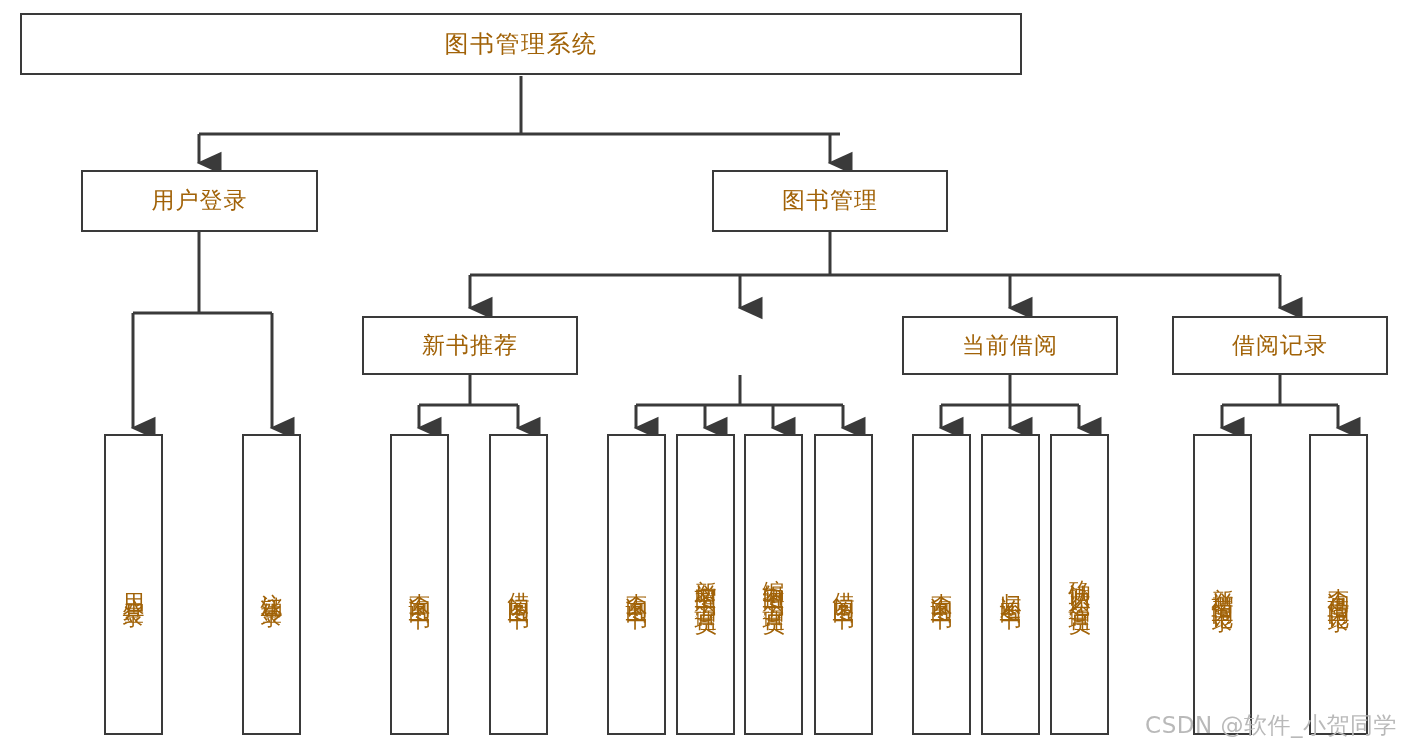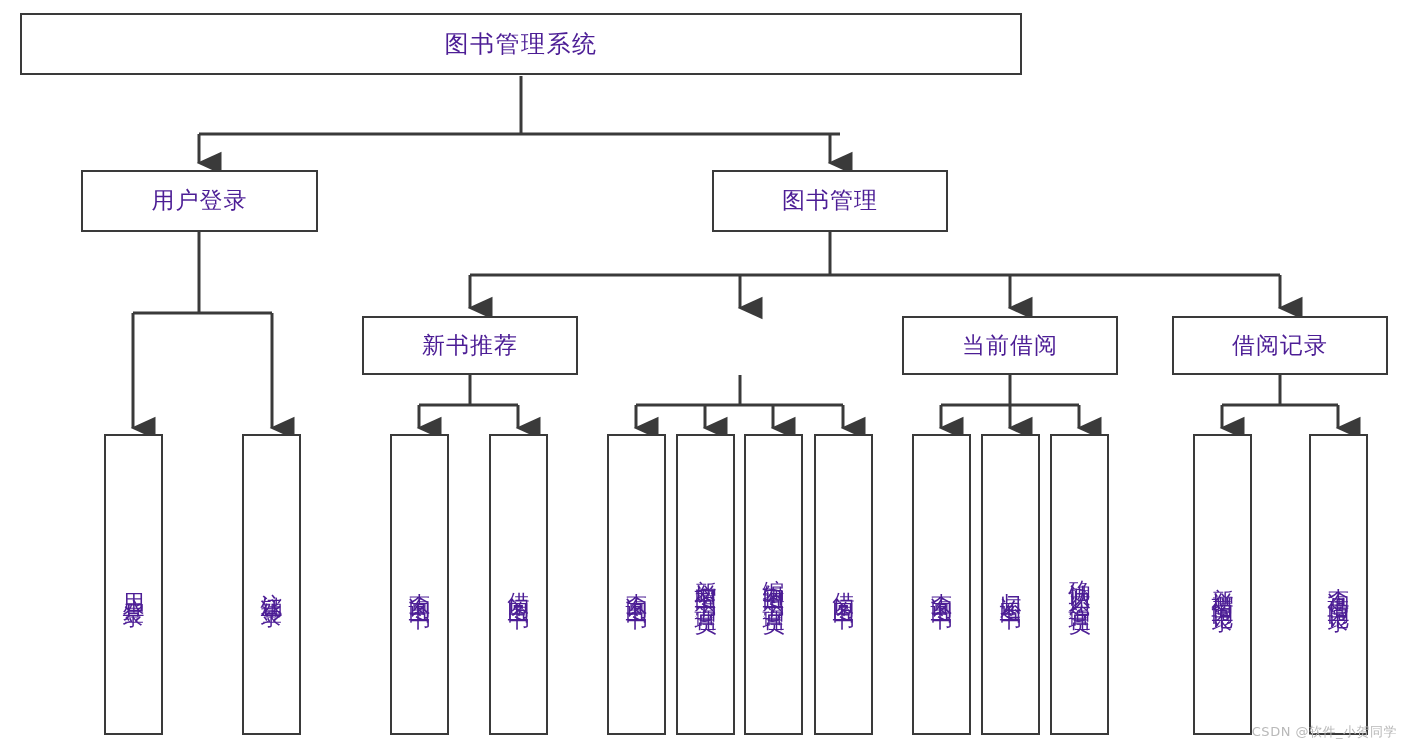--- a/index.html
+++ b/index.html
@@ -28,21 +28,21 @@
     pointer-events: none;
   }
   .node {
     position: absolute;
     box-sizing: border-box;
     background: #ffffff;
     border: 2px solid #3a3a3a;
     display: flex;
     align-items: center;
     justify-content: center;
-    color: #4c1d95;
+    color: #a16207;
     z-index: 2;
   }
   .node-label {
     display: block;
     text-align: center;
     line-height: 1.18;
     white-space: pre;
   }
   
   .node.horiz .node-label {
@@ -64,21 +64,21 @@
     font-size: 22px;
     line-height: 1.0;
     letter-spacing: 5px;
     max-height: 272px;
     text-align: center;
   }
   #watermark {
     position: absolute;
     right: 8px;
     bottom: 6px;
-    font-size: 13px;
+    font-size: 23px;
     color: #b9b9b9;
     letter-spacing: 0.5px;
     z-index: 3;
     white-space: pre;
   }
 </style>
 </head>
 <body>
 
 <div id="canvas">

